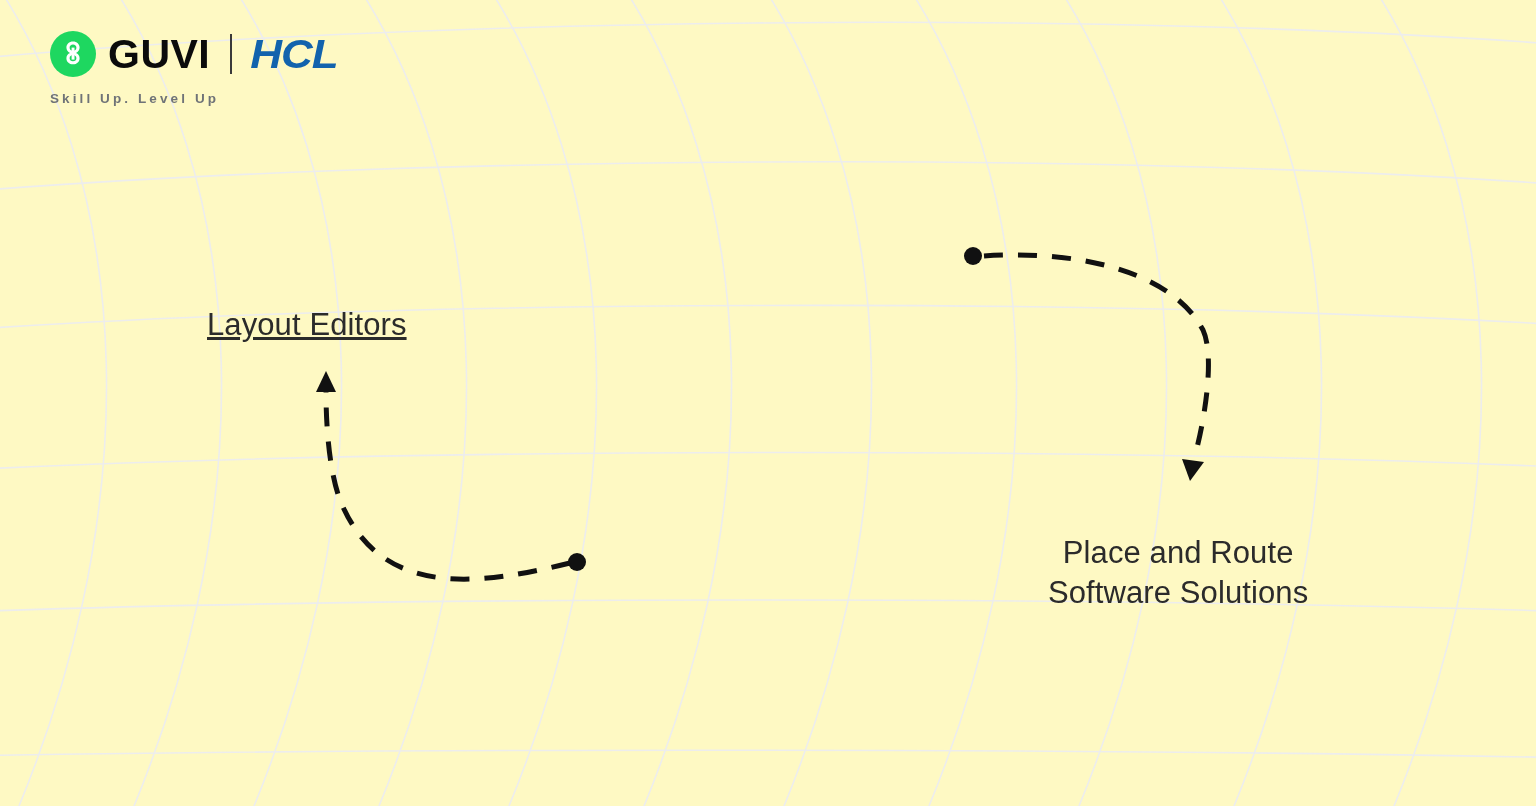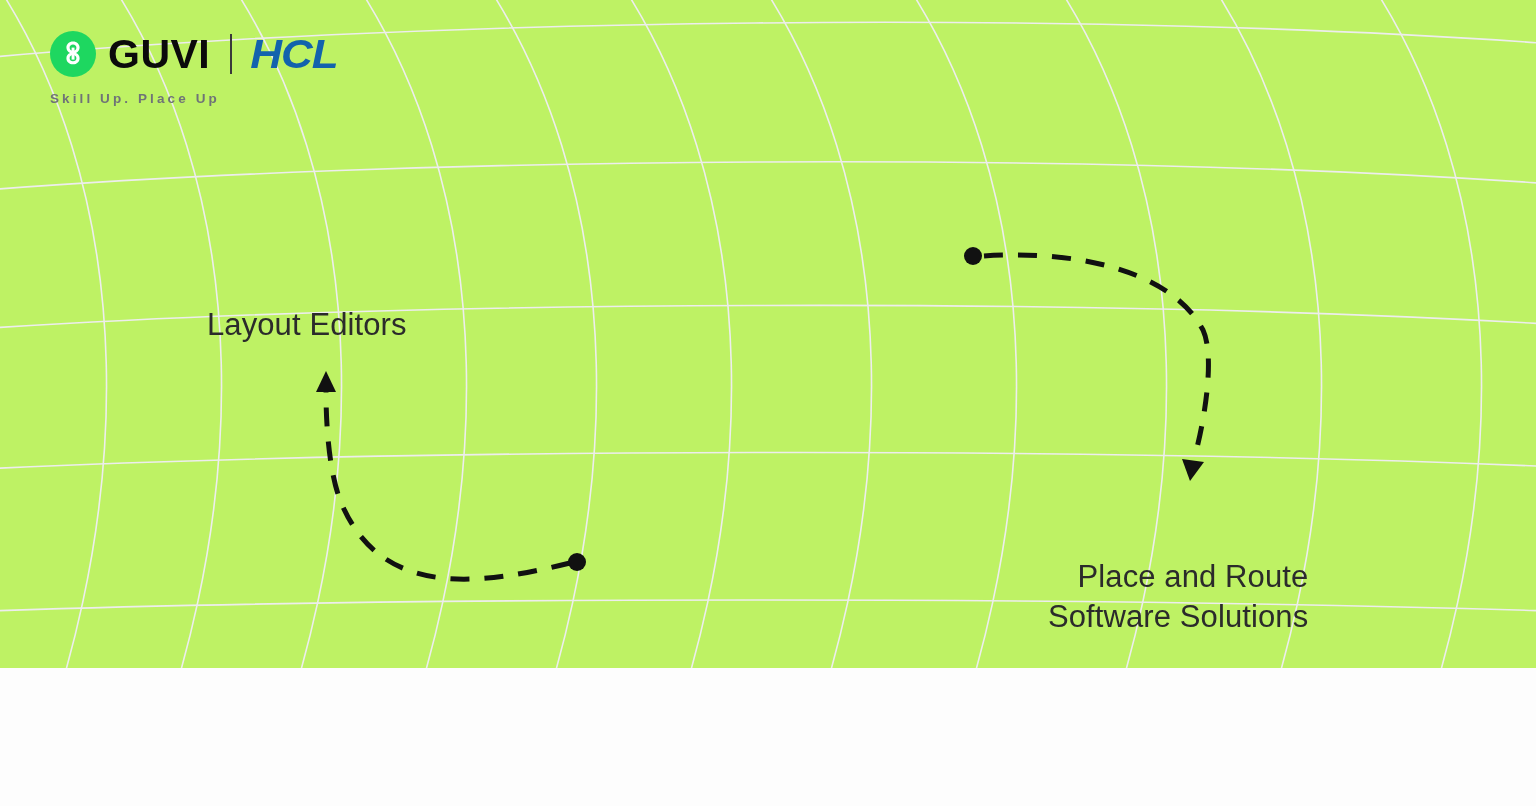--- a/index.html
+++ b/index.html
@@ -10,22 +10,22 @@
     overflow: hidden;
   }
   body {
     font-family: "Liberation Sans", sans-serif;
     background: #fdfdfd;
   }
 
   #slide {
     position: relative;
     width: 1536px;
-    height: 668px;
-    background: #bef264;
+    height: 806px;
+    background: #fef9c3;
     overflow: hidden;
   }
 
   
   #bg-mesh {
     position: absolute;
     inset: 0;
     width: 1536px;
     height: 806px;
     pointer-events: none;
@@ -117,26 +117,26 @@
     font-weight: 400;
     color: #2b2b2b;
     letter-spacing: 0.1px;
     line-height: 1.3;
     white-space: pre-line;
   }
   #label-left {
     left: 207px;
     top: 305px;
     text-align: left;
+    text-decoration: underline;
   }
   #label-right {
     left: 1048px;
     top: 533px;
-    text-align: right;
-    margin-top: 24px;
+    text-align: center;
   }
 
   
   #connectors {
     position: absolute;
     inset: 0;
     width: 1536px;
     height: 806px;
     pointer-events: none;
   }
@@ -183,21 +183,21 @@
                  M23 13.6c2 0 3.4 1.3 3.4 3.1 0 1.8-1.4 3.1-3.4 3.1
                  -2 0-3.4-1.3-3.4-3.1 0-1.8 1.4-3.1 3.4-3.1z
                  M23 24.1c2 0 3.4 1.3 3.4 3.1 0 1.8-1.4 3.1-3.4 3.1
                  -2 0-3.4-1.3-3.4-3.1 0-1.8 1.4-3.1 3.4-3.1z" fill="#ffffff"></path>
         <rect x="21.6" y="16.6" width="2.9" height="12" fill="#ffffff"></rect>
       </svg>
       <div id="guvi-word">GUVI</div>
       <div id="brand-divider"></div>
       <div id="hcl-word">HCL</div>
     </div>
-    <div id="brand-tagline">Skill Up. Place Up</div>
+    <div id="brand-tagline">Skill Up. Level Up</div>
   </div>
 
   <svg id="connectors" viewBox="0 0 1536 806">
 
     <g>
       <circle cx="577" cy="562" r="9" fill="#111111"></circle>
       <path d="M 570 563 C 480 585, 380 600, 340 500 C 329 470, 326 425, 326 392" fill="none" stroke="#111111" stroke-width="5" stroke-dasharray="19 15" stroke-linecap="butt"></path>
       <polygon points="326,371 316,392 336,392" fill="#111111"></polygon>
     </g>
 

